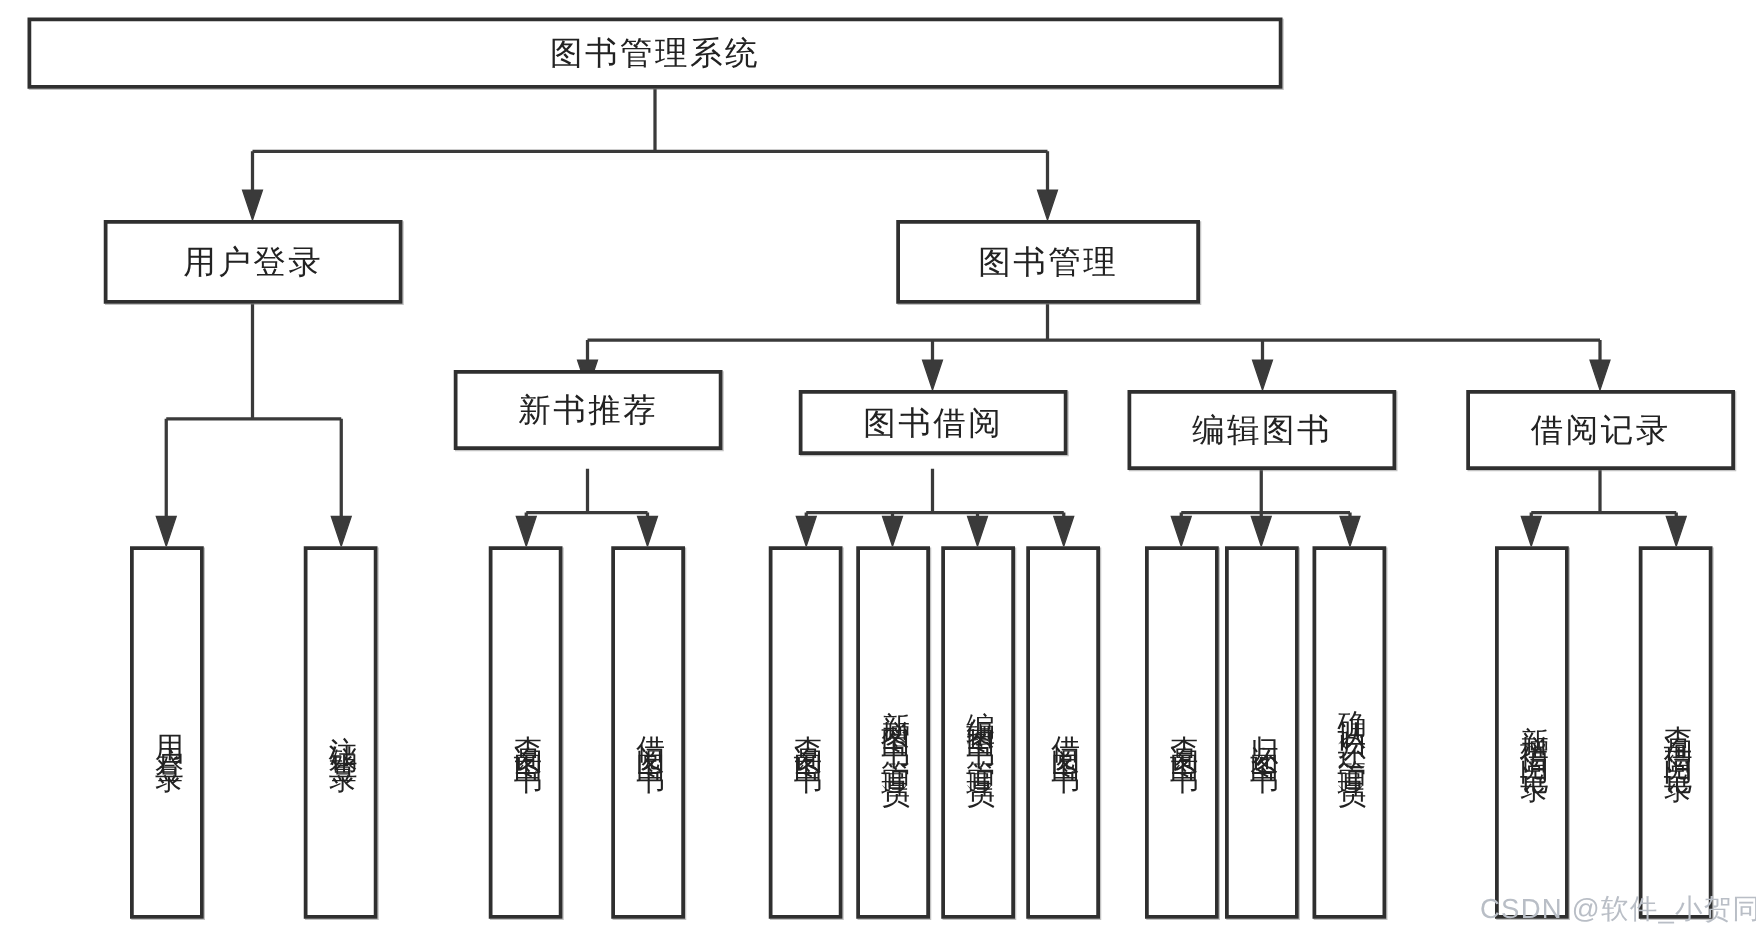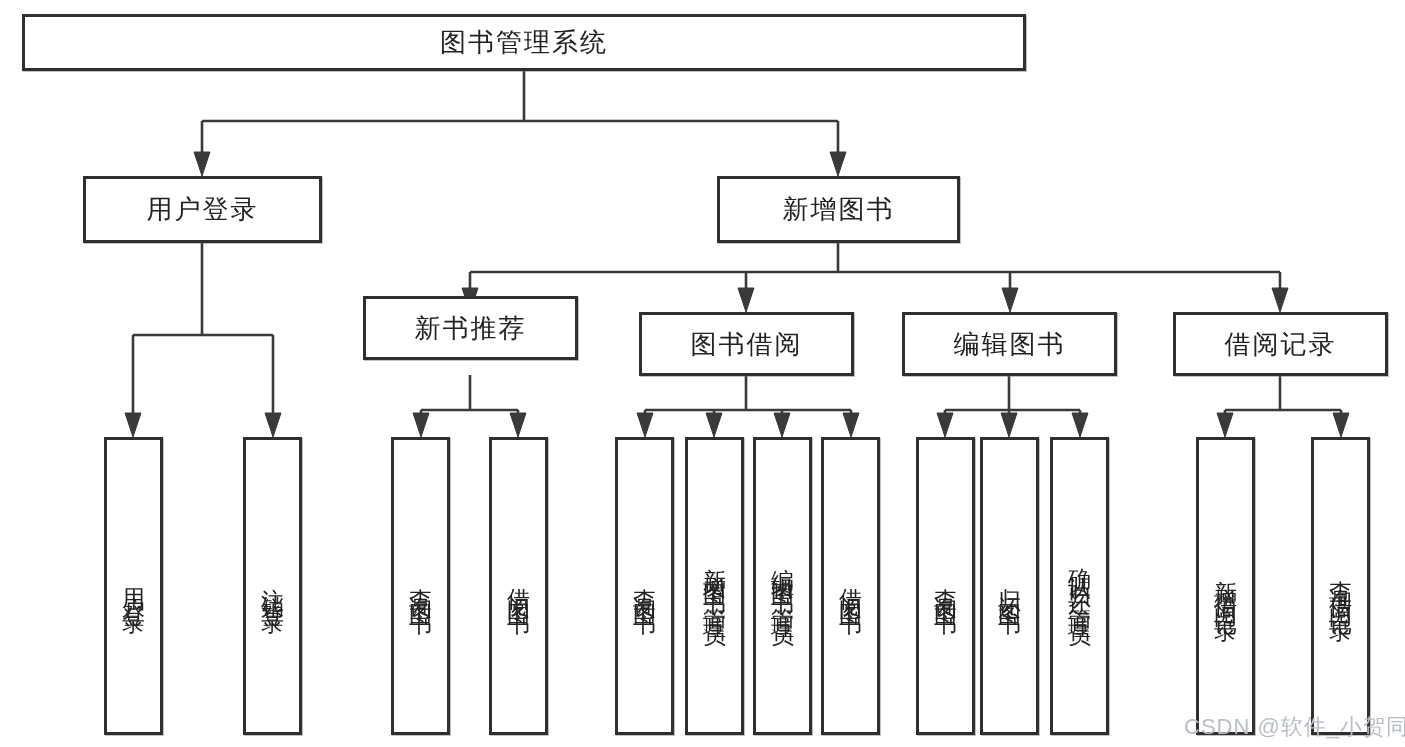--- a/index.html
+++ b/index.html
@@ -5,21 +5,21 @@
   html,body{margin:0;padding:0;background:#ffffff;}
   .canvas{
     position:relative;width:1405px;height:747px;background:#ffffff;overflow:hidden;
     font-family:"Liberation Sans", sans-serif;color:#1f1f1f;
   }
   .canvas *{box-sizing:border-box;}
   svg.wires{position:absolute;left:0;top:0;z-index:1;}
   .node{
     position:absolute;background:#ffffff;border:3px solid #2f2f2f;
     box-shadow:1px 1px 0 rgba(120,120,120,0.45);
-    display:flex;align-items:center;justify-content:center;z-index:2;
+    display:flex;align-items:center;justify-content:center;z-index:2;font-family:Liberation Mono, monospace;
   }
   .hnode span{
     font-size:26px;letter-spacing:2px;color:#222;white-space:nowrap;
   }
   .vnode .vtext{
     writing-mode:vertical-rl;text-orientation:mixed;
     font-size:23px;letter-spacing:8px;color:#222;line-height:1;white-space:nowrap;
   }
   .watermark{
     position:absolute;left:1184px;top:712px;z-index:6;
@@ -75,27 +75,27 @@
   </svg>
 
   <div class="node hnode" style="left:22px;top:14px;width:1004px;height:57px">
     <span>图书管理系统</span>
   </div>
 
   <div class="node hnode" style="left:83px;top:176px;width:239px;height:67px">
     <span>用户登录</span>
   </div>
   <div class="node hnode" style="left:717px;top:176px;width:243px;height:67px">
-    <span>新增图书</span>
+    <span>图书管理</span>
   </div>
 
   <div class="node hnode" style="left:363px;top:296px;width:215px;height:64px">
     <span>新书推荐</span>
   </div>
-  <div class="node hnode" style="left:639px;top:312px;width:215px;height:64px">
+  <div class="node hnode" style="left:639px;top:312px;width:215px;height:52px">
     <span>图书借阅</span>
   </div>
   <div class="node hnode" style="left:902px;top:312px;width:215px;height:64px">
     <span>编辑图书</span>
   </div>
   <div class="node hnode" style="left:1173px;top:312px;width:215px;height:64px">
     <span>借阅记录</span>
   </div>
 
   <div class="node vnode" style="left:104px;top:437px;width:59px;height:298px">

